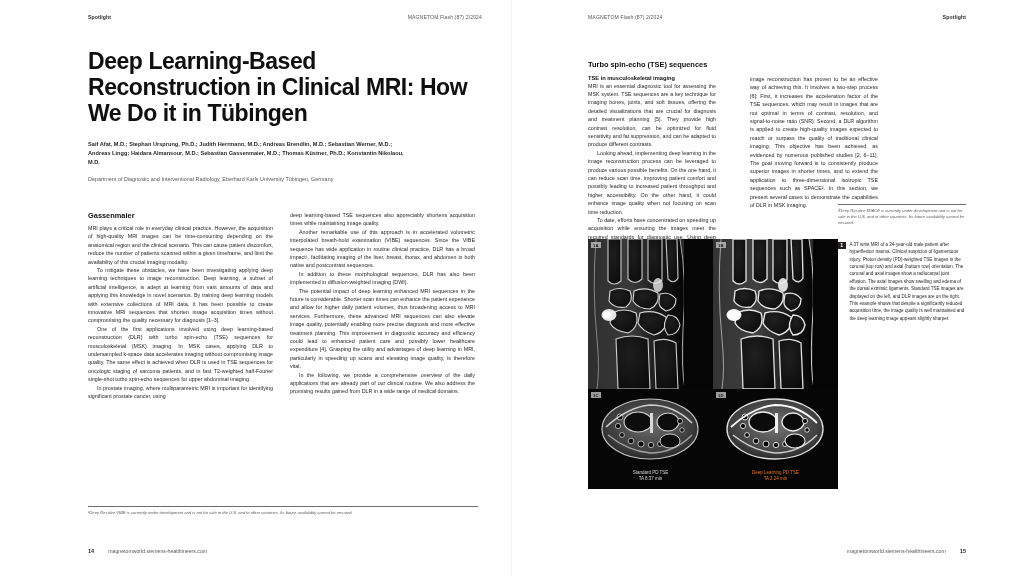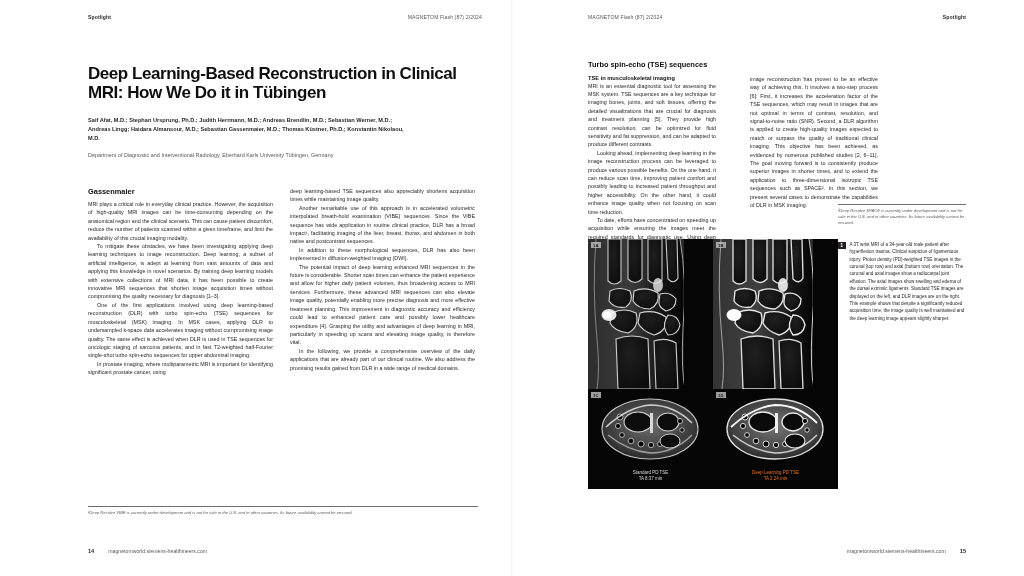--- a/index.html
+++ b/index.html
@@ -27,22 +27,22 @@
   
   .runhead{
     display:flex;justify-content:space-between;align-items:baseline;
     font-size:5.1px;color:#58585a;letter-spacing:0.12px;
     height:10px;
   }
   .runhead .bold{font-weight:bold;color:#231f20;}
 
   
   .title{
-    margin-top:40px;
-    font-size:17px;
+    margin-top:24px;
+    font-size:23px;
     line-height:1.14;
     font-weight:bold;
     color:#0f0f0f;
     letter-spacing:-0.45px;
   }
   .authors{
     margin-top:13px;
     font-size:5.6px;
     line-height:1.62;
     font-weight:bold;

